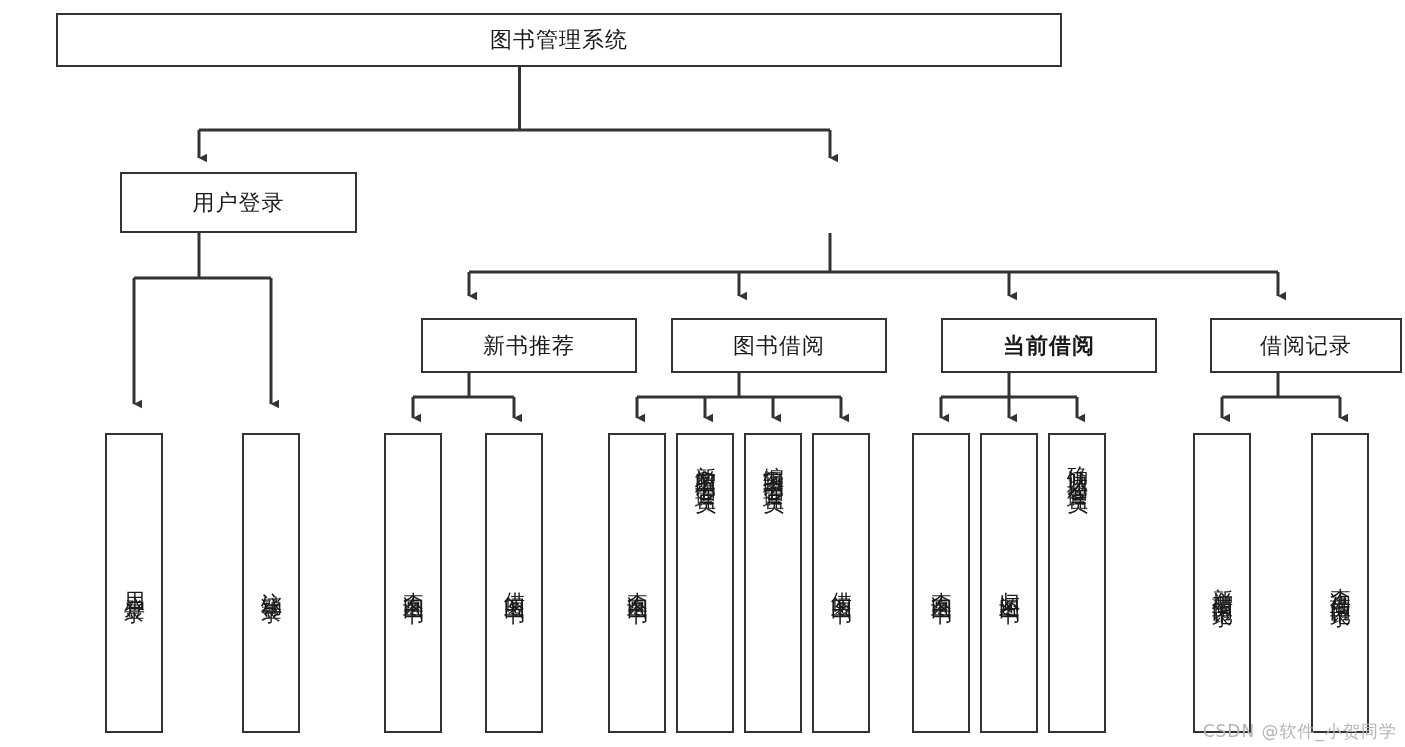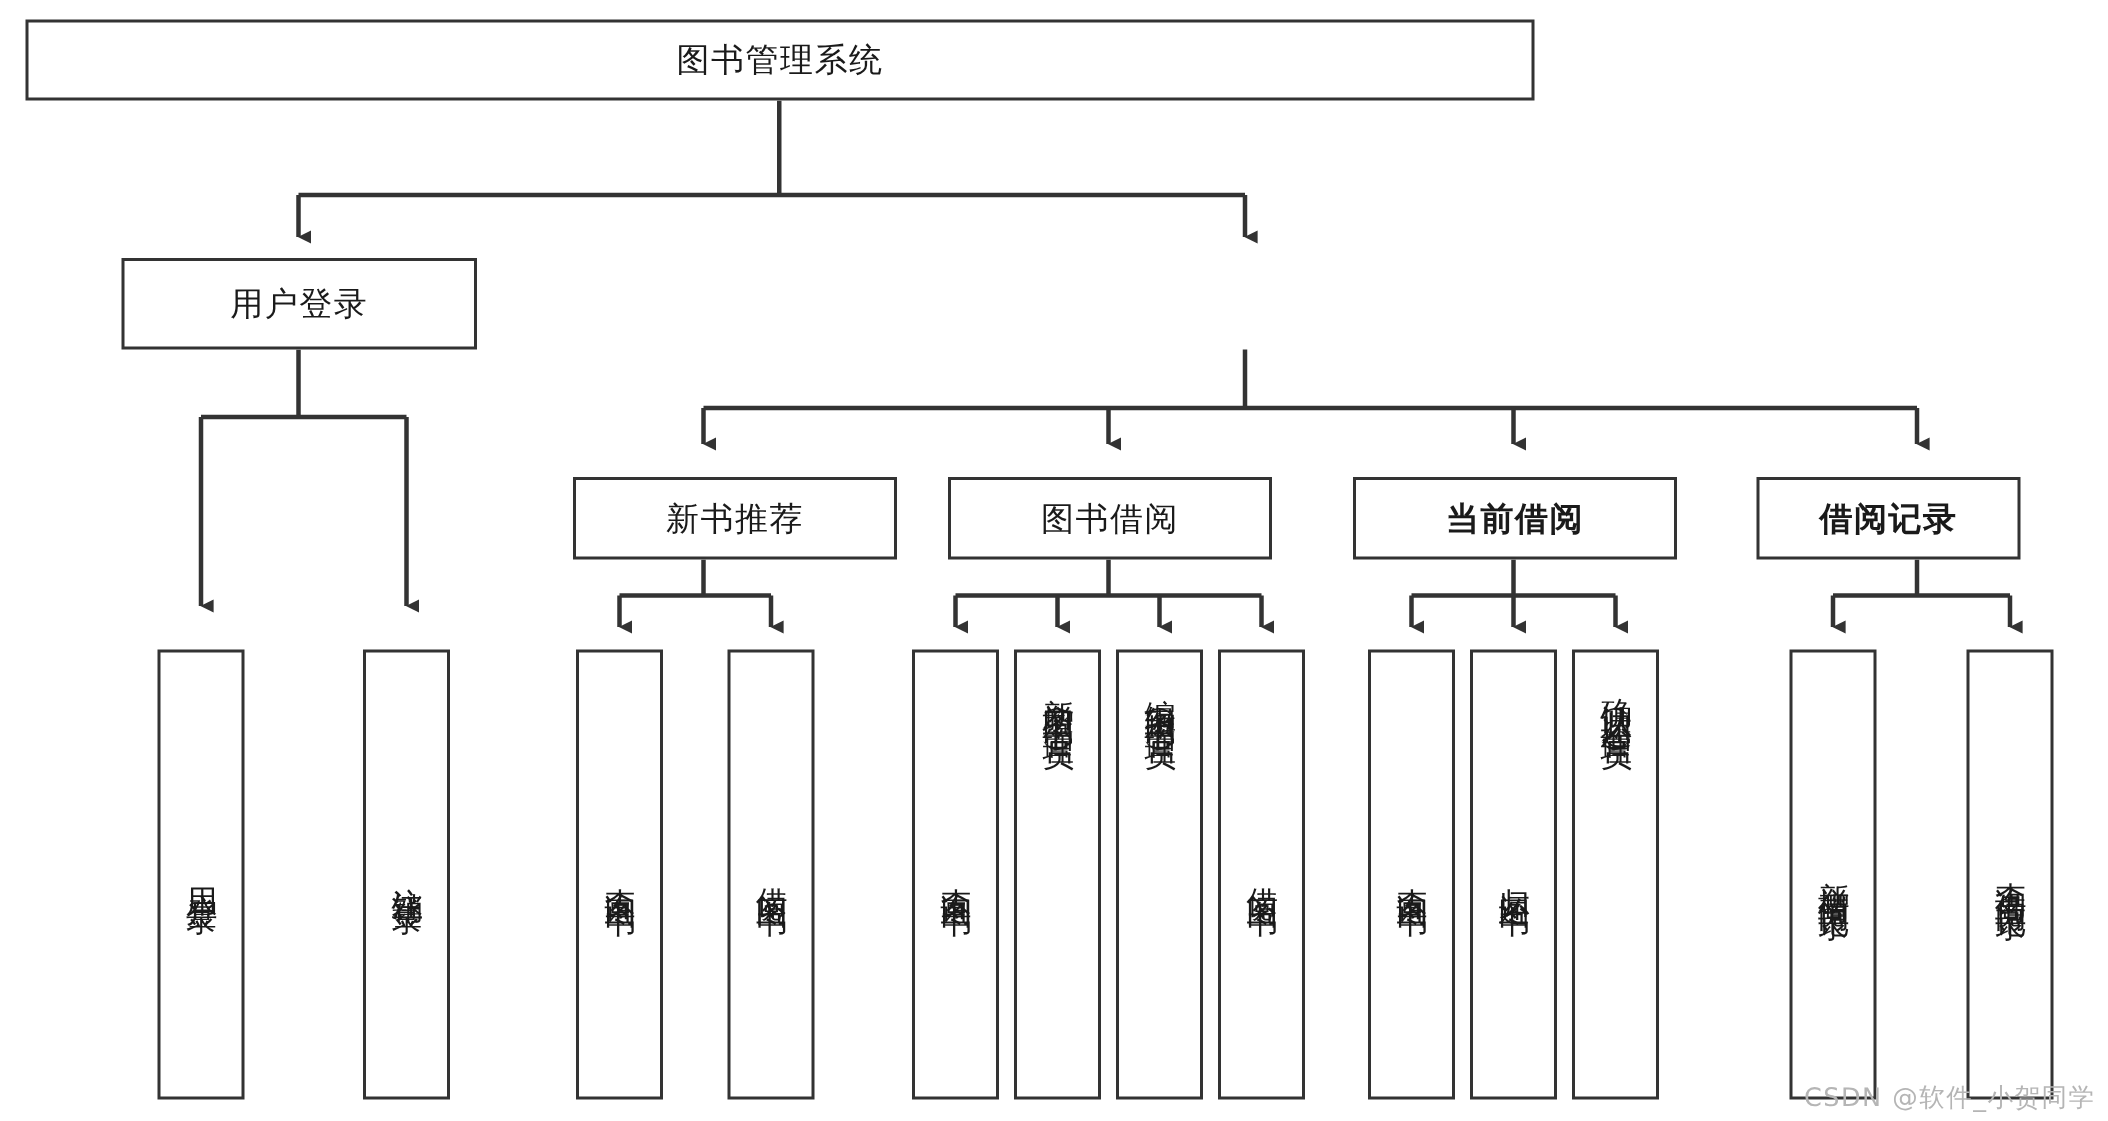--- a/index.html
+++ b/index.html
@@ -31,20 +31,21 @@
     background: #ffffff;
     border: 2px solid #333333;
     display: flex;
     align-items: center;
     justify-content: center;
     color: #1a1a1a;
   }
   .node.horiz {
     font-size: 22px;
     letter-spacing: 1px;
+    margin-left: 39px;
   }
   .node.vert {
     align-items: flex-start;
     justify-content: center;
     padding-top: 14px;
     font-size: 21px;
   }
   .vlabel {
     writing-mode: vertical-rl;
     text-orientation: upright;
@@ -134,21 +135,21 @@
 
   <div class="node horiz" style="left:382px; top:318px; width:216px; height:55px;">
     <span>新书推荐</span>
   </div>
   <div class="node horiz" style="left:632px; top:318px; width:216px; height:55px;justify-content:center;">
     <span>图书借阅</span>
   </div>
   <div class="node horiz" style="left:902px; top:318px; width:216px; height:55px;font-weight:bold;">
     <span>当前借阅</span>
   </div>
-  <div class="node horiz" style="left:1171px; top:318px; width:176px; height:55px;font-weight:bold;">
+  <div class="node horiz" style="left:1171px; top:318px; width:192px; height:55px;">
     <span>借阅记录</span>
   </div>
 
   <div class="node vert centered" style="left:105px; top:433px; width:58px; height:300px;">
     <span class="vlabel">用户登录</span>
   </div>
   <div class="node vert centered" style="left:242px; top:433px; width:58px; height:300px;">
     <span class="vlabel">注销登录</span>
   </div>
 

